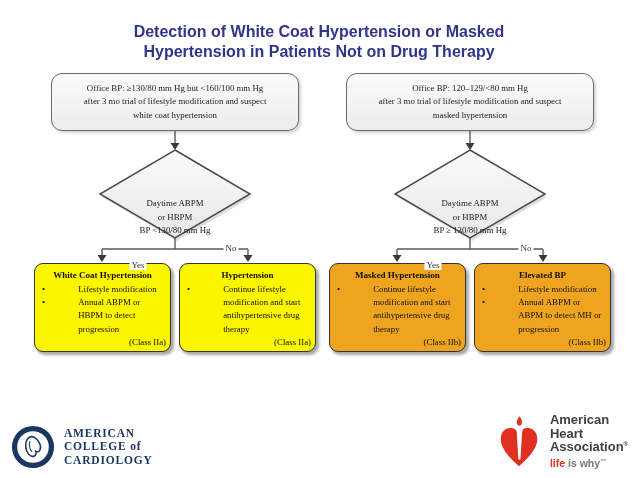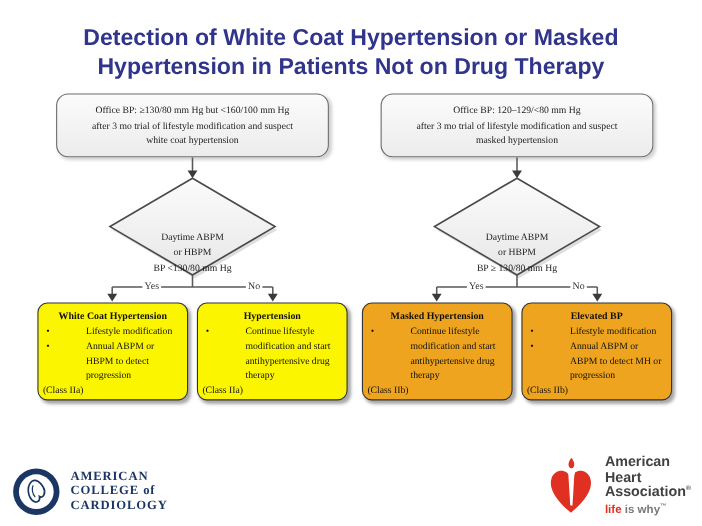--- a/index.html
+++ b/index.html
@@ -1,21 +1,21 @@
 <!DOCTYPE html>
 <html style="--title-blue: #31348B; --box-border: #6A6A6A; --line-gray: #595959; --class-iia-yellow: #FBF500; --class-iib-orange: #EEA41F; --outcome-border: #333333; --acc-navy: #1C3664; --aha-red: #E03022; --aha-gray: #77787B;"><head>
 <meta charset="utf-8">
 <style>
   html,body{margin:0;padding:0;background:#fff;}
   .slide{
     position:relative;width:638px;height:478px;background:#fff;overflow:hidden;
     font-family:"Liberation Sans","DejaVu Sans",sans-serif;color:#222;
   }
   .title{
-    padding-top:22px;text-align:center;font-weight:bold;font-size:21px;line-height:1.22;
+    padding-top:22px;text-align:center;font-weight:bold;font-size:16px;line-height:1.22;
     color:var(--title-blue);
   }
   .flow-row{
     display:flex;justify-content:space-between;gap:13px;
     padding:12px 27px 0 34px;
   }
   .col{width:282px;flex:0 0 282px;font-family:Liberation Serif, serif;}
   .start-box{
     width:248px;margin:0 auto;box-sizing:border-box;
     background:linear-gradient(#fbfbfb,#ececec);
@@ -29,37 +29,37 @@
   .connector svg{position:absolute;left:0;top:0;}
   .diamond-text{
     position:absolute;left:66px;top:19px;width:150px;height:88px;
     display:flex;flex-direction:column;justify-content:flex-end;text-align:center;
     font-size:8.8px;line-height:1.55;color:#1a1a1a;
   }
   .branch-label{
     position:absolute;top:112px;transform:translateX(-50%);
     background:#fff;padding:0 2px;font-size:9px;color:#333;
   }
-  .branch-label.yes{left:104px;}
+  .branch-label.yes{left:104px;margin-top:17px;}
   .branch-label.no{left:197px;}
   .outcomes{display:flex;gap:8px;align-items:stretch;}
   .outcome{
     flex:1;box-sizing:border-box;min-height:88px;
     border:1.7px solid var(--outcome-border);border-radius:9px;
     padding:6px 4px 4px 4px;
     box-shadow:2.5px 3px 3px rgba(0,0,0,0.35);
     display:flex;flex-direction:column;
   }
   .outcome.yellow{background:var(--class-iia-yellow);}
   .outcome.orange{background:var(--class-iib-orange);}
   .o-title{font-weight:bold;font-size:9px;text-align:center;margin-bottom:3px;color:#111;}
   .bullet{display:flex;gap:4px;font-size:8.8px;line-height:1.5;text-align:left;color:#111;padding-left:3px;}
   .bullet .dot{flex:0 0 auto;font-size:9px;line-height:1.45;}
   .bullet .btxt{padding-right:1px;margin-left:29px;}
-  .o-class{font-size:8.8px;text-align:left;margin-top:auto;padding-top:1px;color:#111;}
+  .o-class{font-size:8.8px;text-align:right;margin-top:auto;padding-top:1px;color:#111;}
   .footnote{
     margin:10px 0 0 40px;font-size:13.5px;line-height:1.22;color:#0a0a0a;
   }
   
   .acc-logo{position:absolute;left:10px;top:424px;display:flex;align-items:center;gap:8px;}
   .acc-text{
     font-family:"Liberation Serif","DejaVu Serif",serif;font-weight:bold;
     font-size:11.5px;line-height:1.18;letter-spacing:0.8px;color:var(--acc-navy);
   }
   

